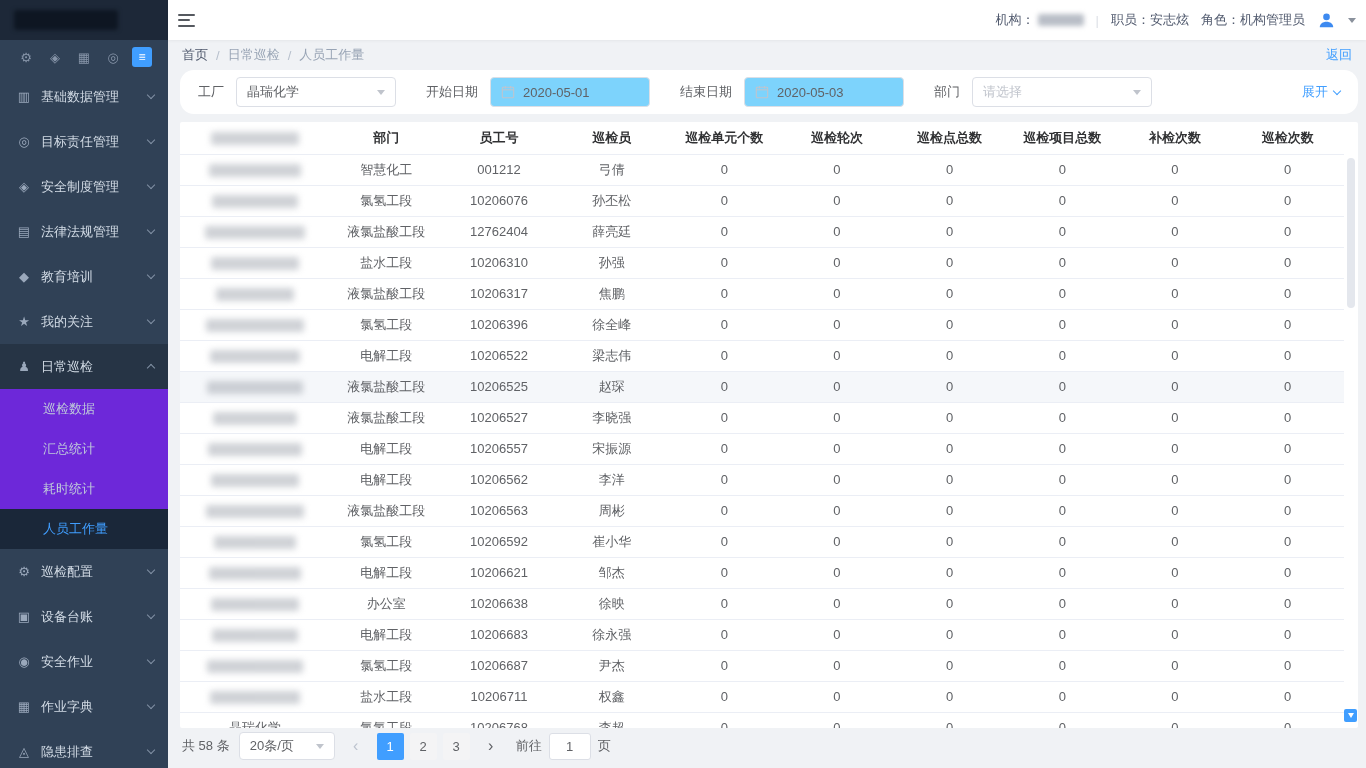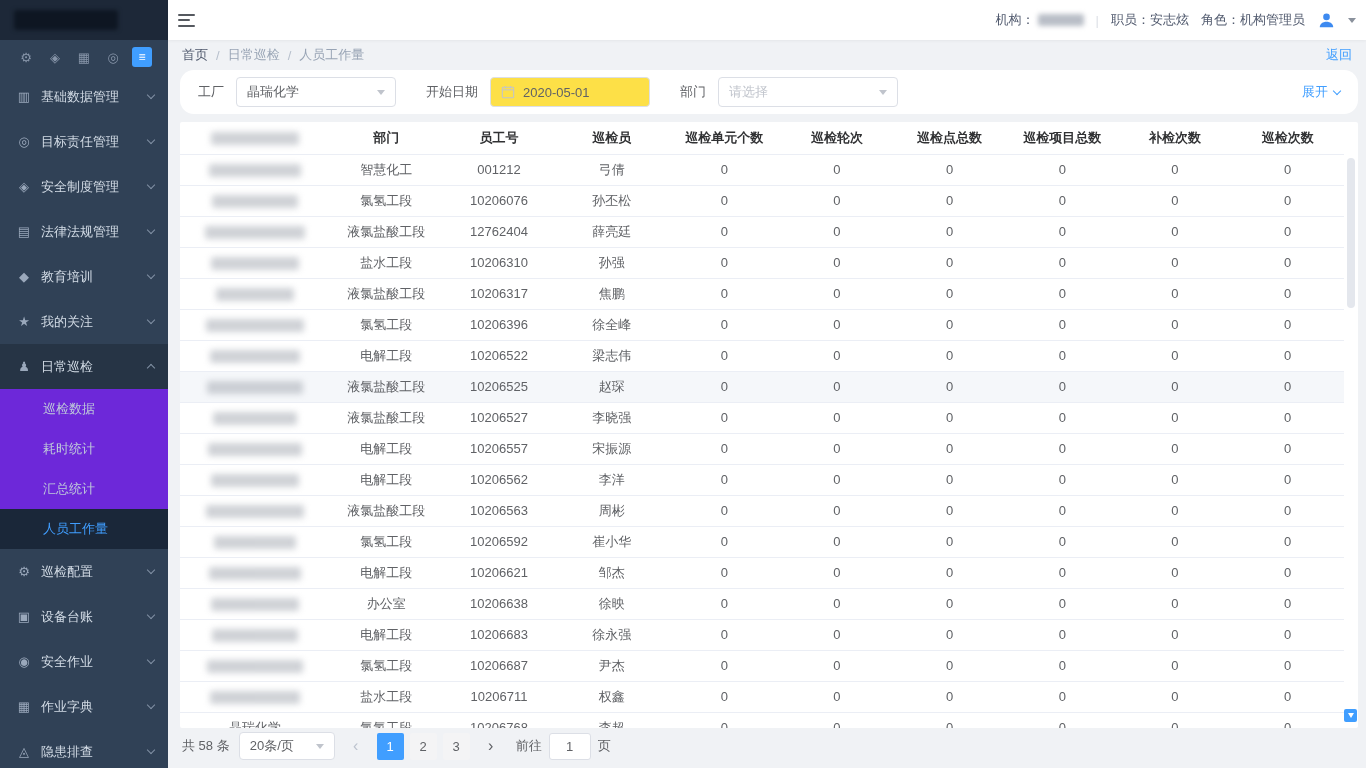--- a/index.html
+++ b/index.html
@@ -44,21 +44,21 @@
   .bc-back { margin-left:auto; color:#409eff; cursor:pointer; }
 
   
   .filter-panel { background:#fff; margin:0 8px 8px 12px; height:44px; display:flex; align-items:center; padding:0 18px; border-radius:14px; flex:none; }
   .f-group { display:flex; align-items:center; margin-right:30px; }
   .f-label { color:#606266; margin-right:12px; white-space:nowrap; }
   .select { height:30px; border:1px solid #dcdfe6; border-radius:4px; background:#fff; display:flex; align-items:center; justify-content:space-between; padding:0 10px; color:#606266; cursor:pointer; }
   .select .ph { color:#c0c4cc; }
   .sel-caret { width:0; height:0; border:4px solid transparent; border-top:5px solid #c0c4cc; margin-top:4px; margin-left:8px; }
   .w160 { width:160px; } .w180 { width:180px; }
-  .date-input { height:30px; width:160px; border:1px solid #dcdfe6; border-radius:4px; background:#fde047; display:flex; align-items:center; gap:8px; padding:8px 10px; color:#606266; cursor:pointer; }
+  .date-input { height:30px; width:160px; border:1px solid #dcdfe6; border-radius:4px; background:#7dd3fc; display:flex; align-items:center; gap:8px; padding:8px 10px; color:#606266; cursor:pointer; }
   .expand-link { margin-left:auto; color:#409eff; display:flex; align-items:center; cursor:pointer;justify-content:center; }
   .expand-link .chev { border-color:#409eff; margin-left:6px; }
 
   
   .table-panel { background:#fff; margin:0 8px 0 12px; height:606px; position:relative; overflow:hidden; border-radius:2px; flex:none; }
   .table-wrap { position:absolute; left:0; top:0; right:14px; bottom:0; overflow:hidden; }
   table { width:100%; border-collapse:collapse; table-layout:fixed; }
   col.first { width:150px; }
   th { height:32px; font-size:13px; font-weight:700; color:#303133; text-align:center; border-bottom:1px solid #ebeef5; white-space:nowrap; overflow:hidden; }
   td { height:31px; font-size:13px; color:#606266; text-align:center; border-bottom:1px solid #ebeef5; white-space:nowrap; overflow:hidden; }
@@ -126,22 +126,22 @@
         <span class="mi-label">我的关注</span>
         <span class="chev"></span>
       </div>
       <div class="menu-item expanded">
         <span class="mi-icon">♟</span>
         <span class="mi-label">日常巡检</span>
         <span class="chev up"></span>
       </div>
       <div class="submenu">
         <div class="submenu-item">巡检数据</div>
+        <div class="submenu-item">汇总统计</div>
         <div class="submenu-item">耗时统计</div>
-        <div class="submenu-item">汇总统计</div>
         <div class="submenu-item active">人员工作量</div>
       </div>
       <div class="menu-item">
         <span class="mi-icon">⚙</span>
         <span class="mi-label">巡检配置</span>
         <span class="chev"></span>
       </div>
       <div class="menu-item">
         <span class="mi-icon">▣</span>
         <span class="mi-label">设备台账</span>
@@ -215,20 +215,34 @@
           <svg width="14" height="14" viewBox="0 0 16 16" fill="none" stroke="#c0c4cc" stroke-width="1.2">
             <rect x="1.5" y="2.5" width="13" height="12" rx="1"></rect>
               <line x1="1.5" y1="5.5" x2="14.5" y2="5.5"></line>
               <line x1="5" y1="1" x2="5" y2="4"></line>
               <line x1="11" y1="1" x2="11" y2="4"></line>
           </svg>
         </span>
         <span>2020-05-01</span>
       </div>
     </div>
+    <div class="f-group">
+      <span class="f-label">结束日期</span>
+      <div class="date-input">
+        <span style="display:flex;">
+          <svg width="14" height="14" viewBox="0 0 16 16" fill="none" stroke="#c0c4cc" stroke-width="1.2">
+            <rect x="1.5" y="2.5" width="13" height="12" rx="1"></rect>
+              <line x1="1.5" y1="5.5" x2="14.5" y2="5.5"></line>
+              <line x1="5" y1="1" x2="5" y2="4"></line>
+              <line x1="11" y1="1" x2="11" y2="4"></line>
+          </svg>
+        </span>
+        <span>2020-05-03</span>
+      </div>
+    </div>
     <div class="f-group" style="margin-right:0;">
       <span class="f-label">部门</span>
       <div class="select w180">
         <span class="ph">请选择</span>
         <span class="sel-caret"></span>
       </div>
     </div>
     <div class="expand-link">
       <span>展开</span>
       <span class="chev"></span>

